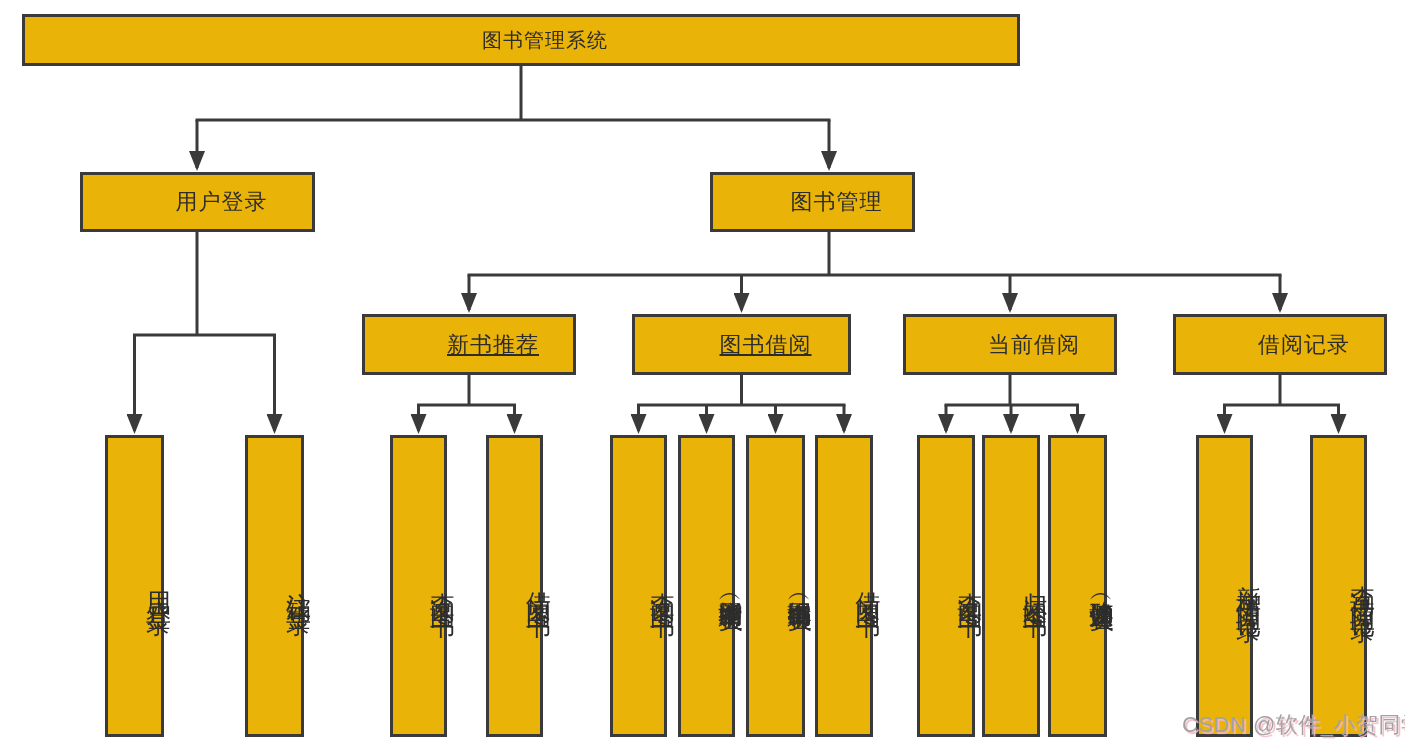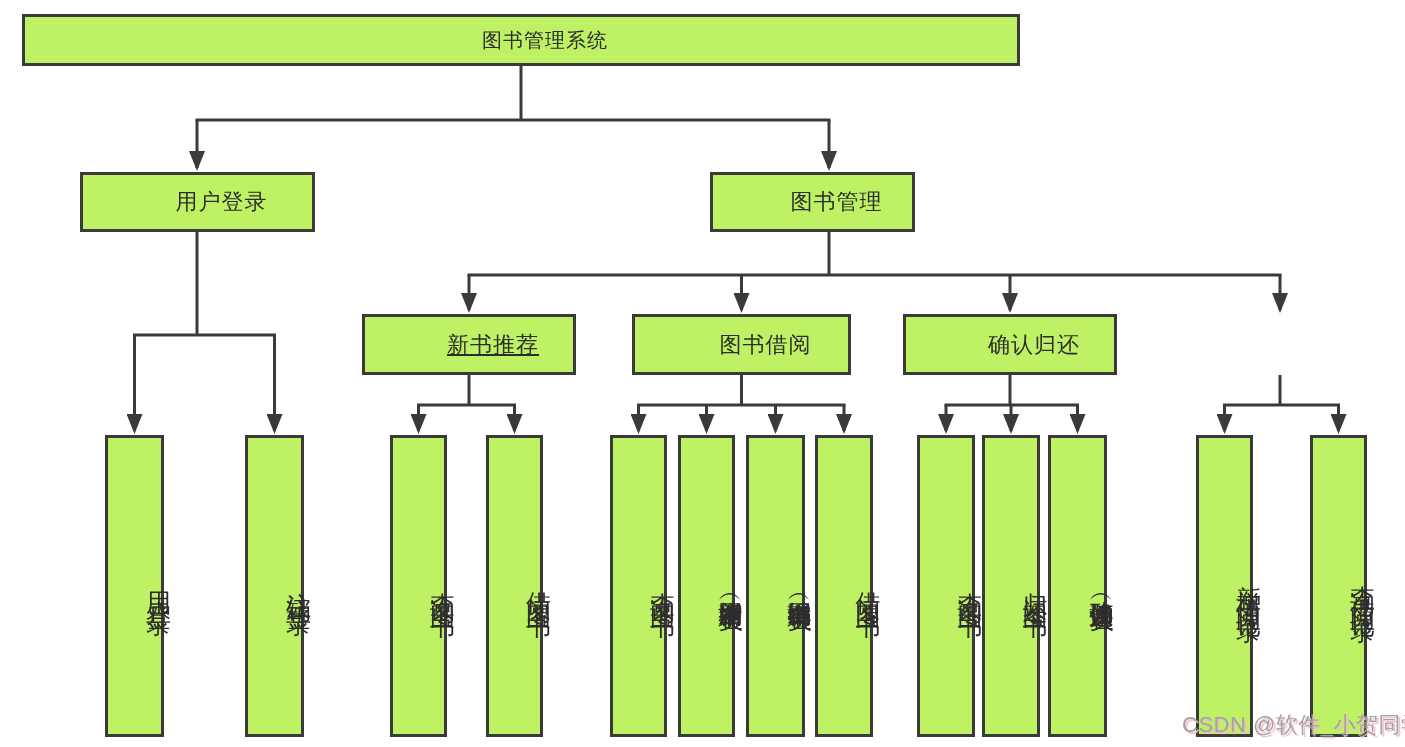--- a/index.html
+++ b/index.html
@@ -1,39 +1,39 @@
 <!DOCTYPE html>
 <html><head>
 <meta charset="utf-8">
 <style>
   html,body{margin:0;padding:0;background:#ffffff;}
   body{font-family:"Liberation Sans", sans-serif;}
   .stage{position:relative;width:1405px;height:747px;background:#ffffff;overflow:hidden;}
   .wires{position:absolute;left:0;top:0;z-index:1;}
   .box{
-    position:absolute;z-index:2;background:#bef264;
+    position:absolute;z-index:2;background:#eab308;
     border:3px solid #3a3a3a;box-sizing:border-box;
     display:flex;align-items:center;justify-content:center;
     color:#2d2d2d;
     padding-left:48px;
   }
   .hlabel{font-size:22px;letter-spacing:1px;}
   .root{font-size:20px;}
   .vbox span{
     writing-mode:vertical-rl;text-orientation:mixed;
     font-size:25px;letter-spacing:7px;line-height:1;
     white-space:nowrap;
   }
   .vbox.tight span{font-size:24px;letter-spacing:1px;}
   
   #n-root{left:22px;top:14px;width:998px;height:52px;}
   #n-login{left:80px;top:172px;width:235px;height:60px;}
   #n-mgmt{left:710px;top:172px;width:205px;height:60px;}
   #n-newbook{left:362px;top:314px;width:214px;height:61px;text-decoration:underline;}
-  #n-borrow{left:632px;top:314px;width:219px;height:61px;}
+  #n-borrow{left:632px;top:314px;width:219px;height:61px;text-decoration:underline;}
   #n-current{left:903px;top:314px;width:214px;height:61px;}
   #n-records{left:1173px;top:314px;width:214px;height:61px;}
   .leaf{top:435px;height:302px;}
   #l1{left:105px;width:59px;}
   #l2{left:245px;width:59px;}
   #l3{left:390px;width:57px;}
   #l4{left:486px;width:57px;}
   #l5{left:610px;width:57px;}
   #l6{left:678px;width:57px;}
   #l7{left:746px;width:59px;}
@@ -105,21 +105,22 @@
     </g>
   </svg>
 
   <div class="box hlabel root" id="n-root">图书管理系统</div>
 
   <div class="box hlabel" id="n-login">用户登录</div>
   <div class="box hlabel" id="n-mgmt">图书管理</div>
 
   <div class="box hlabel" id="n-newbook">新书推荐</div>
   <div class="box hlabel" id="n-borrow">图书借阅</div>
-  <div class="box hlabel" id="n-current">确认归还</div>
+  <div class="box hlabel" id="n-current">当前借阅</div>
+  <div class="box hlabel" id="n-records">借阅记录</div>
 
   <div class="box vbox leaf" id="l1">
     <span>用户登录</span>
   </div>
   <div class="box vbox leaf" id="l2">
     <span>注销登录</span>
   </div>
 
   <div class="box vbox leaf" id="l3">
     <span>查询图书</span>

